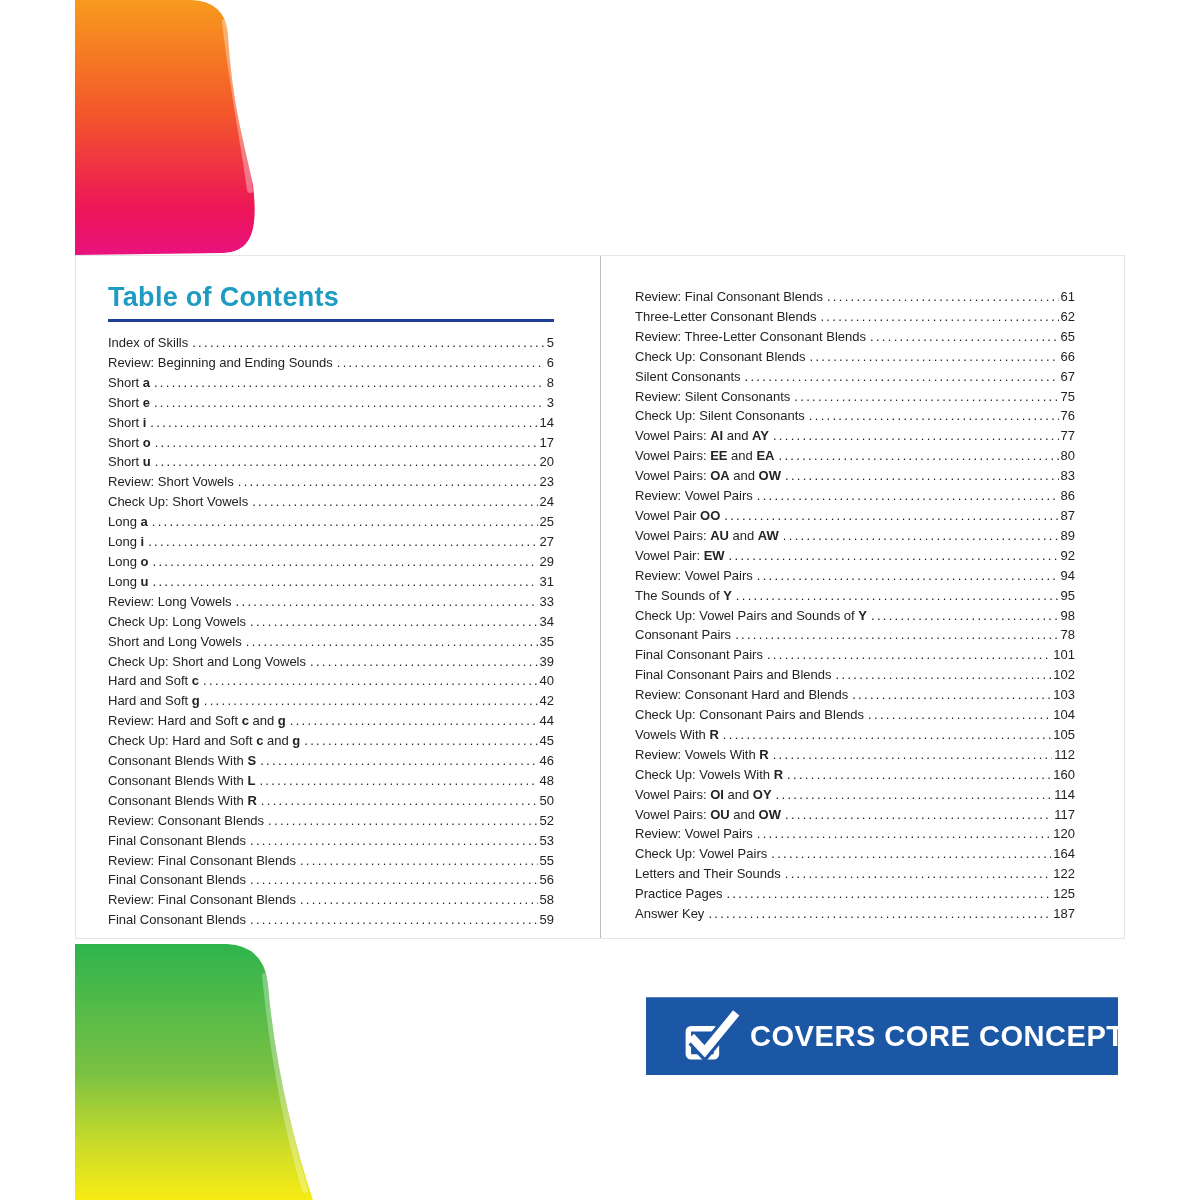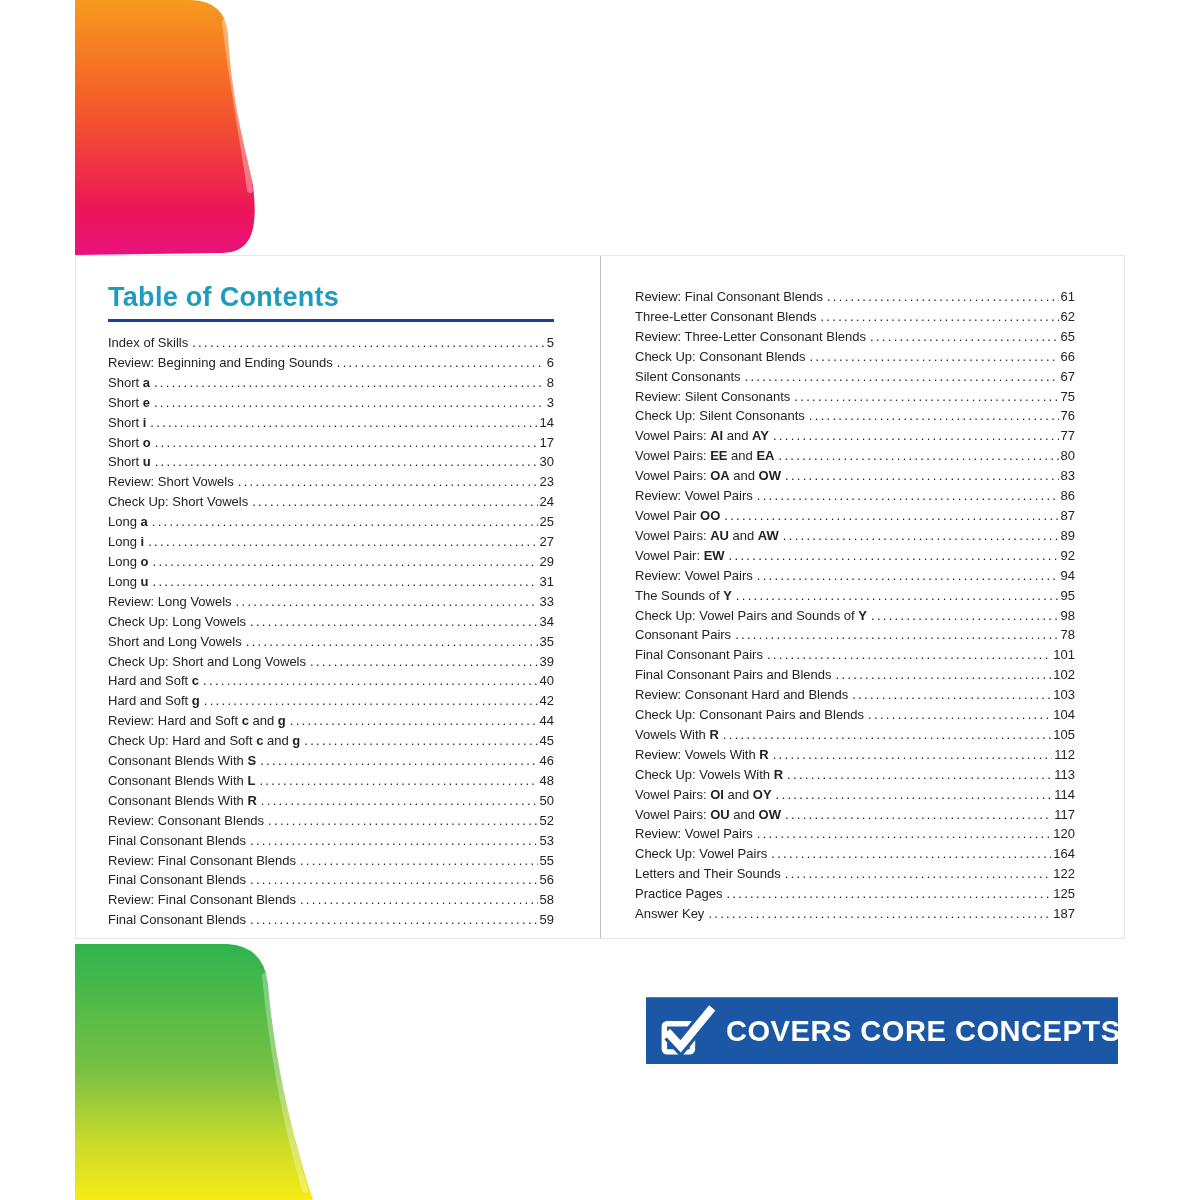--- a/index.html
+++ b/index.html
@@ -68,25 +68,26 @@
     white-space: nowrap;
     letter-spacing: 2.3px;
     margin: 0 2px 0 4px;
   }
   .toc-page { flex: 0 0 auto; }
 
   
   .banner {
     position: absolute;
     left: 646px; top: 997px;
-    width: 472px; height: 67px;
+    width: 472px; height: 78px;
     background: #1b57a5;
     display: flex;
     align-items: center;
     box-shadow: inset 0 1px 0 rgba(255,255,255,0.25);
+    padding-left: 24px;
   }
   .check-icon {
     width: 58px; height: 56px;
     margin: 0 10px 0 12px;
     flex: 0 0 auto;
   }
   .banner-label {
     color: #ffffff;
     font-weight: bold;
     font-size: 30px;
@@ -160,21 +161,21 @@
             <span class="toc-page">14</span>
           </div>
           <div class="toc-row">
             <span class="toc-label">Short <b>o</b></span>
             <span class="toc-dots">........................................................................................................................................................................................................</span>
             <span class="toc-page">17</span>
           </div>
           <div class="toc-row">
             <span class="toc-label">Short <b>u</b></span>
             <span class="toc-dots">........................................................................................................................................................................................................</span>
-            <span class="toc-page">30</span>
+            <span class="toc-page">20</span>
           </div>
           <div class="toc-row">
             <span class="toc-label">Review: Short Vowels</span>
             <span class="toc-dots">........................................................................................................................................................................................................</span>
             <span class="toc-page">23</span>
           </div>
           <div class="toc-row">
             <span class="toc-label">Check Up: Short Vowels</span>
             <span class="toc-dots">........................................................................................................................................................................................................</span>
             <span class="toc-page">24</span>
@@ -405,21 +406,21 @@
             <span class="toc-page">105</span>
           </div>
           <div class="toc-row">
             <span class="toc-label">Review: Vowels With <b>R</b></span>
             <span class="toc-dots">........................................................................................................................................................................................................</span>
             <span class="toc-page">112</span>
           </div>
           <div class="toc-row">
             <span class="toc-label">Check Up: Vowels With <b>R</b></span>
             <span class="toc-dots">........................................................................................................................................................................................................</span>
-            <span class="toc-page">113</span>
+            <span class="toc-page">160</span>
           </div>
           <div class="toc-row">
             <span class="toc-label">Vowel Pairs: <b>OI</b> and <b>OY</b></span>
             <span class="toc-dots">........................................................................................................................................................................................................</span>
             <span class="toc-page">114</span>
           </div>
           <div class="toc-row">
             <span class="toc-label">Vowel Pairs: <b>OU</b> and <b>OW</b></span>
             <span class="toc-dots">........................................................................................................................................................................................................</span>
             <span class="toc-page">117</span>

